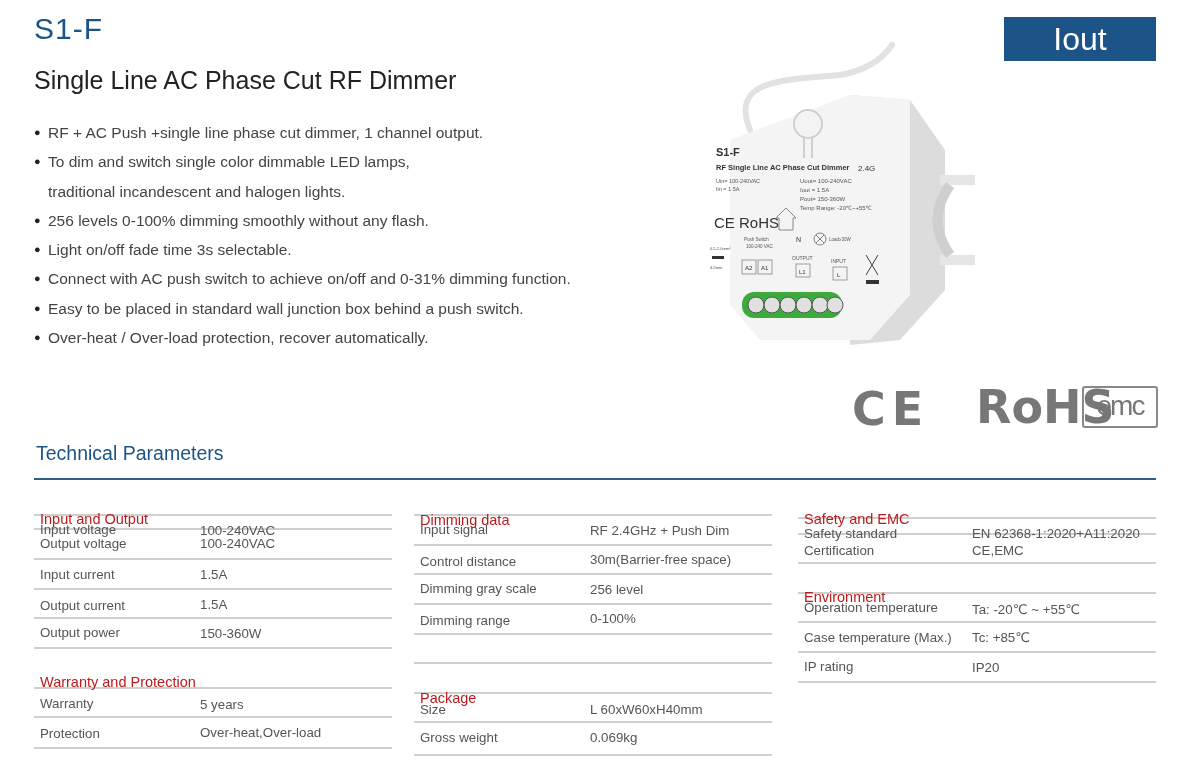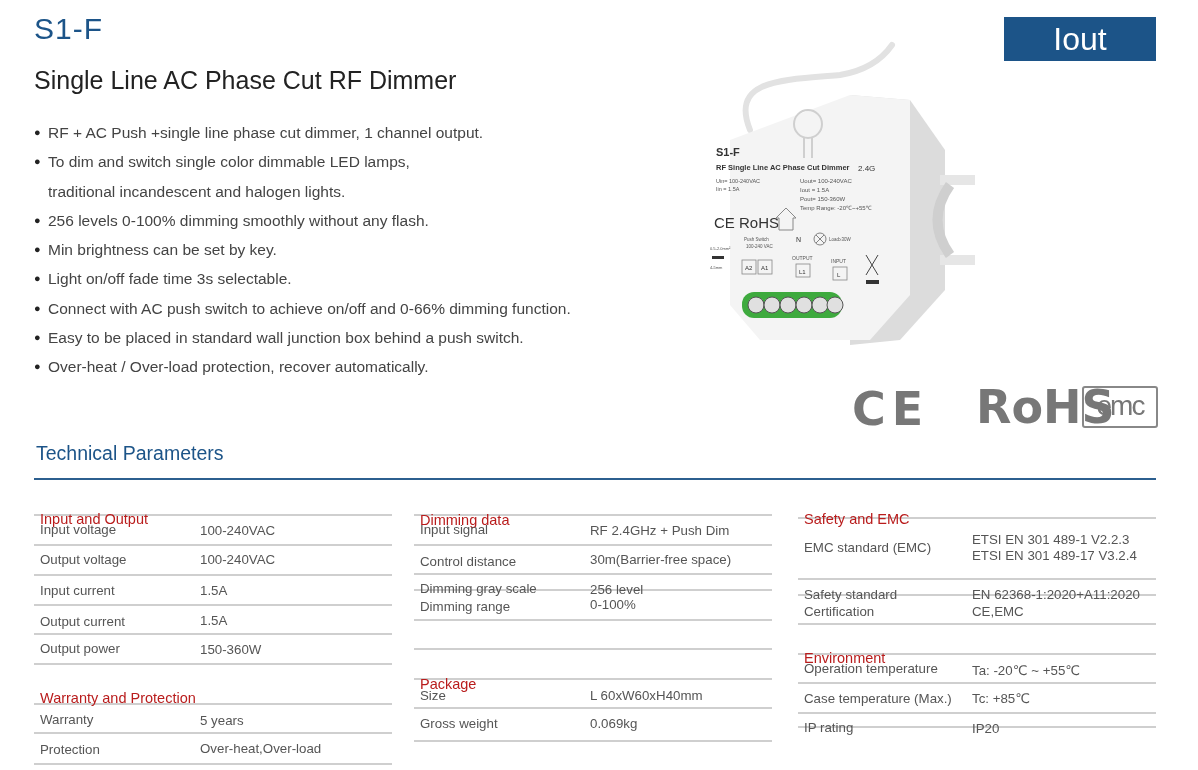--- a/index.html
+++ b/index.html
@@ -44,23 +44,22 @@
 
 <div class="model">S1-F</div>
 <div class="subtitle">Single Line AC Phase Cut RF Dimmer</div>
 <div class="badge">Iout</div>
 
 <ul class="features">
   <li>RF + AC Push +single line phase cut dimmer, 1 channel output.</li>
   <li>To dim and switch single color dimmable LED lamps,</li>
   <li class="cont">traditional incandescent and halogen lights.</li>
   <li>256 levels 0-100% dimming smoothly without any flash.</li>
-  <li>Min brightness can be set by key.</li>
   <li>Light on/off fade time 3s selectable.</li>
-  <li>Connect with AC push switch to achieve on/off and 0-66% dimming function.</li>
+  <li>Connect with AC push switch to achieve on/off and 0-31% dimming function.</li>
   <li>Easy to be placed in standard wall junction box behind a push switch.</li>
   <li>Over-heat / Over-load protection, recover automatically.</li>
 </ul>
 
 <svg class="product" viewBox="0 0 290 320" xmlns="http://www.w3.org/2000/svg" font-family="Liberation Sans, sans-serif">
 
   <path d="M 50 90 C 30 40, 80 40, 140 35 C 170 30, 185 15, 192 5" stroke="#e2e2e2" stroke-width="6" fill="none" stroke-linecap="round"></path>
 
   <polygon points="150,55 210,60 245,110 245,250 200,300 150,305" fill="#dcdcdc"></polygon>
 
@@ -125,21 +124,21 @@
   <div class="cert-emc">emc</div>
 </div>
 
 <div class="tp-title">Technical Parameters</div>
 <div class="tp-rule"></div>
 
 <div class="col col1">
   <div class="row head" style="height:36px">
       <span class="k" style="top:11px">Input and Output</span>
     </div>
-  <div class="row" style="height:30px">
+  <div class="row" style="height:14px">
       <span class="k" style="top:6px">Input voltage</span>
       <span class="v" style="top:7px">100-240VAC</span>
     </div>
   <div class="row" style="height:30px">
       <span class="k" style="top:6px">Output voltage</span>
       <span class="v" style="top:6px">100-240VAC</span>
     </div>
   <div class="row" style="height:30px">
       <span class="k" style="top:7px">Input current</span>
       <span class="v" style="top:7px">1.5A</span>
@@ -170,21 +169,21 @@
       <span class="k" style="top:12px">Dimming data</span>
     </div>
   <div class="row" style="height:30px">
       <span class="k" style="top:6px">Input signal</span>
       <span class="v" style="top:7px">RF 2.4GHz + Push Dim</span>
     </div>
   <div class="row" style="height:29px">
       <span class="k" style="top:8px">Control distance</span>
       <span class="v" style="top:6px">30m(Barrier-free space)</span>
     </div>
-  <div class="row" style="height:16px">
+  <div class="row" style="height:30px">
       <span class="k" style="top:6px">Dimming gray scale</span>
       <span class="v" style="top:7px">256 level</span>
     </div>
   <div class="row" style="height:30px">
       <span class="k" style="top:8px">Dimming range</span>
       <span class="v" style="top:6px">0-100%</span>
     </div>
   <div class="row" style="height:29px"></div>
   <div class="row head" style="height:30px">
       <span class="k" style="top:6px">Package</span>
@@ -196,41 +195,36 @@
   <div class="row" style="height:33px">
       <span class="k" style="top:7px">Gross weight</span>
       <span class="v" style="top:7px">0.069kg</span>
     </div>
 </div>
 
 <div class="col col3">
   <div class="row head" style="height:39px">
       <span class="k" style="top:11px">Safety and EMC</span>
     </div>
-  <div class="row" style="height:61px">
-      <span class="k" style="top:21px">EMC standard (EMC)</span>
-      <span class="v" style="top:13px">ETSI EN 301 489-1 V2.2.3</span>
-      <span class="v" style="top:29px">ETSI EN 301 489-17 V3.2.4</span>
-    </div>
   <div class="row" style="height:16px">
       <span class="k" style="top:7px">Safety standard</span>
       <span class="v" style="top:7px">EN 62368-1:2020+A11:2020</span>
     </div>
   <div class="row" style="height:29px">
       <span class="k" style="top:8px">Certification</span>
       <span class="v" style="top:8px">CE,EMC</span>
     </div>
   <div class="row head" style="height:30px">
       <span class="k" style="top:5px">Environment</span>
     </div>
   <div class="row" style="height:29px">
       <span class="k" style="top:6px">Operation temperature</span>
       <span class="v" style="top:8px">Ta: -20℃ ~ +55℃</span>
     </div>
   <div class="row" style="height:30px">
       <span class="k" style="top:7px">Case temperature (Max.)</span>
       <span class="v" style="top:7px">Tc: +85℃</span>
     </div>
-  <div class="row" style="height:14px">
+  <div class="row" style="height:30px">
       <span class="k" style="top:6px">IP rating</span>
       <span class="v" style="top:7px">IP20</span>
     </div>
 </div>
 
 </body></html>

